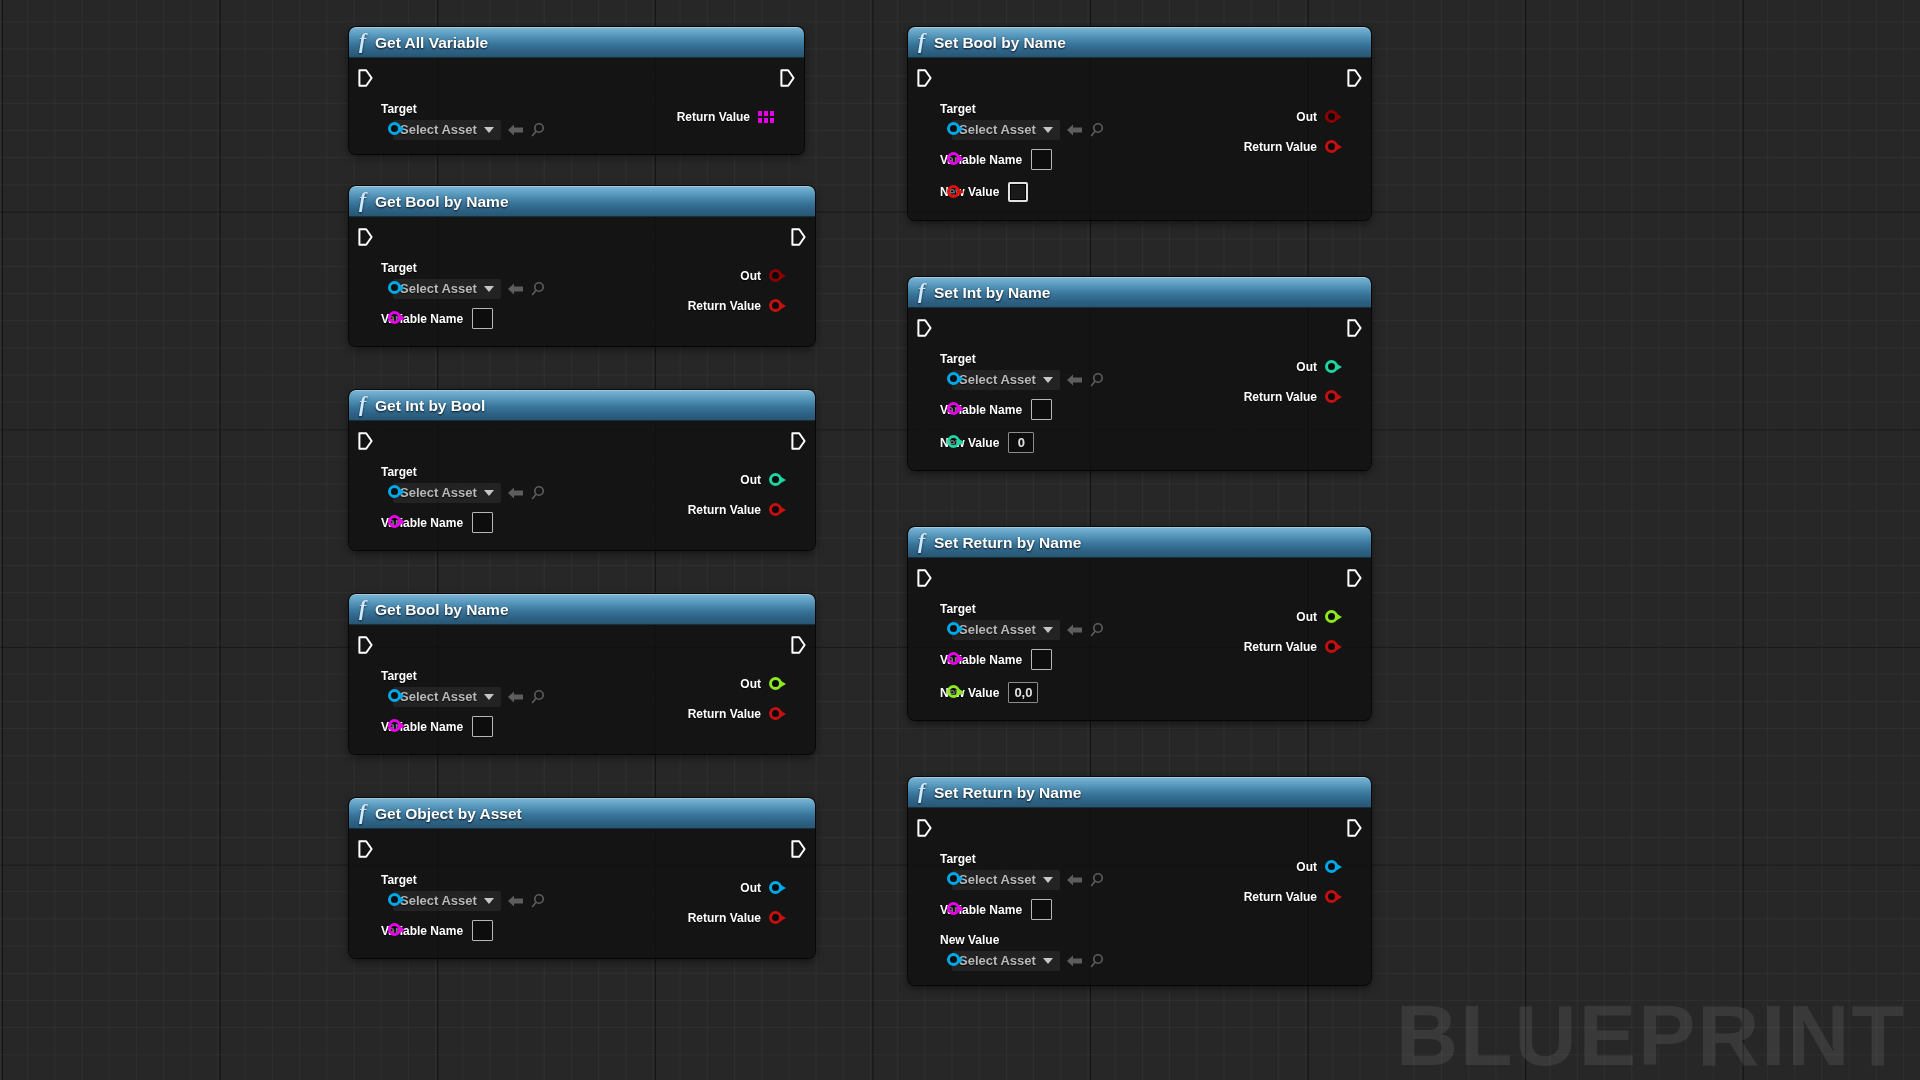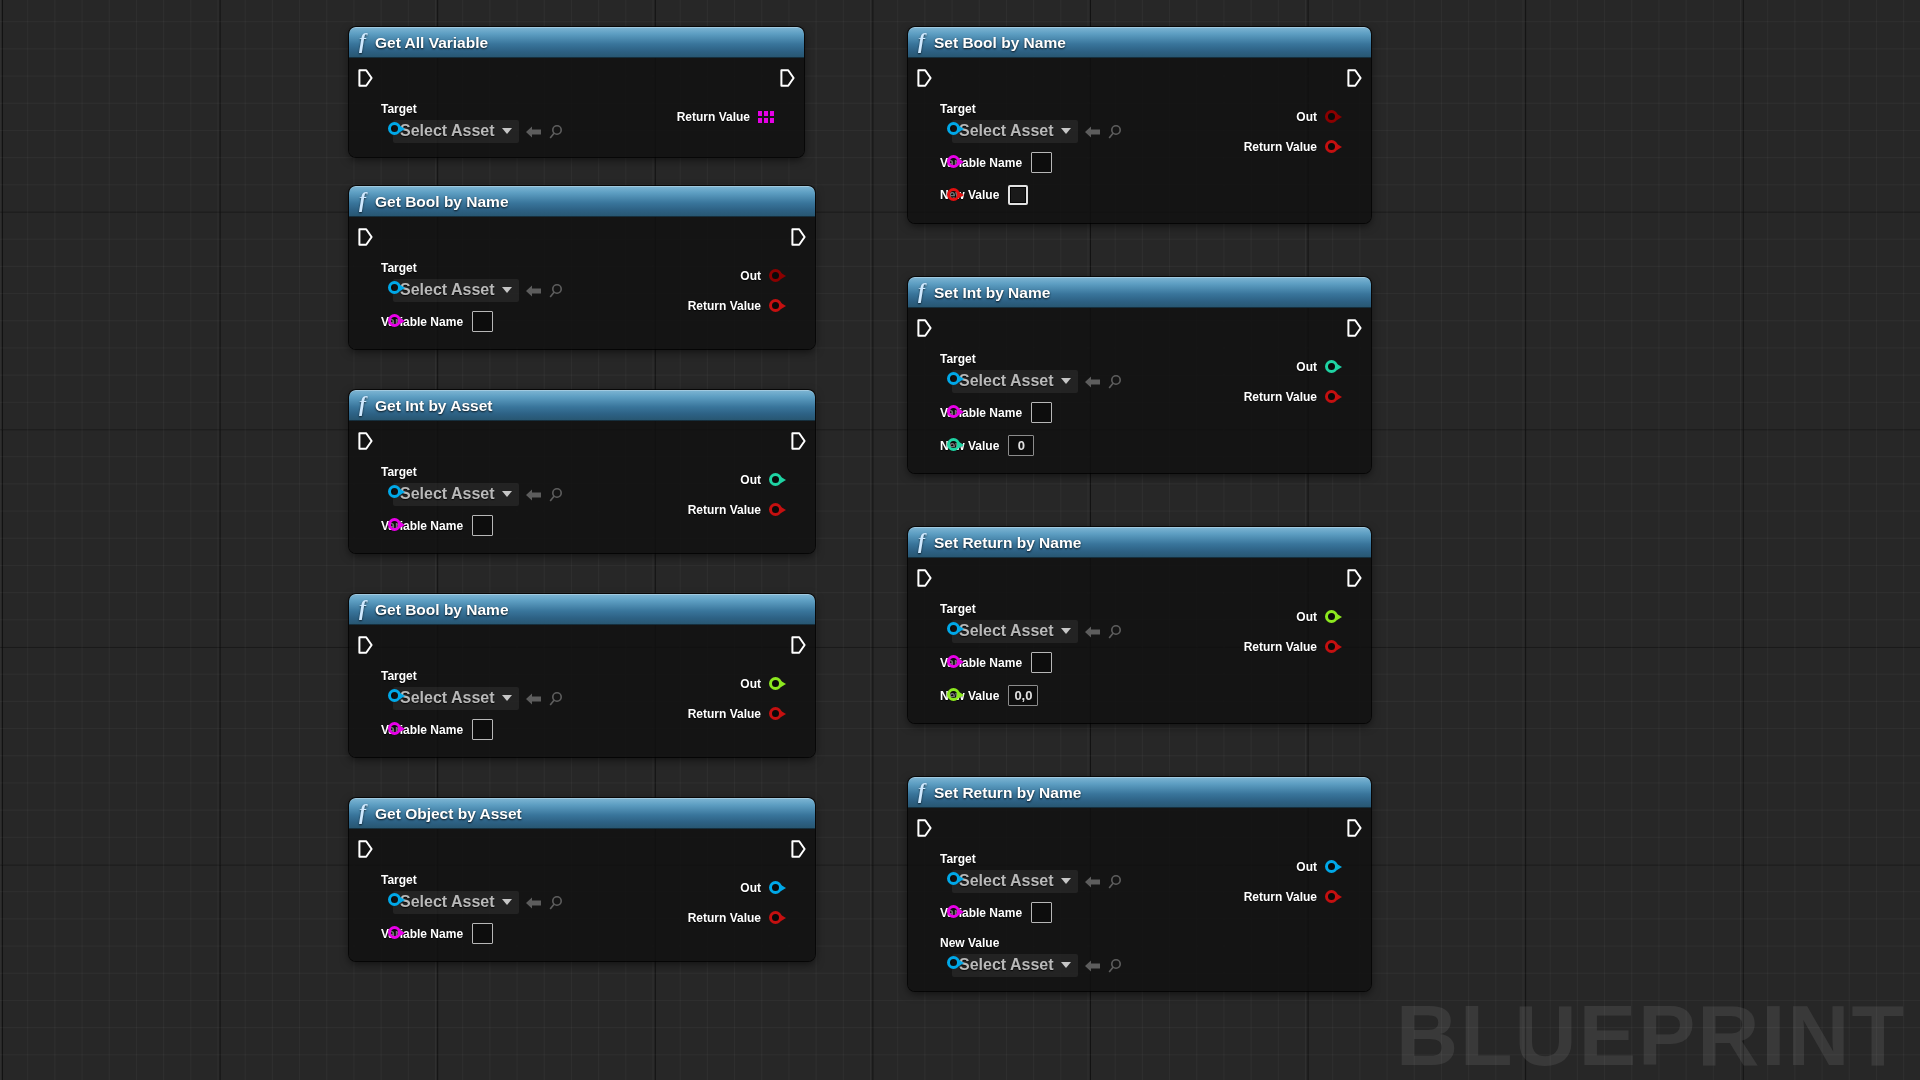--- a/index.html
+++ b/index.html
@@ -199,21 +199,21 @@
   }
   .asset-combo {
     background: rgba(255,255,255,0.065);
     border-radius: 2px;
     padding: 2px 7px 3px 7px;
     display: flex;
     align-items: center;
     gap: 7px;
   }
   .asset-combo .txt {
-    font-size: 16px;
+    font-size: 13px;
     color: #b9b9b9;
     font-weight: bold;
     white-space: nowrap;
     text-shadow: 0 1px 1px rgba(0,0,0,0.8);
   }
   .caret {
     width: 0; height: 0;
     border-left: 5px solid transparent;
     border-right: 5px solid transparent;
     border-top: 6px solid #c6c6c6;
@@ -402,21 +402,21 @@
                   <div class="textbox"></div>
                 </div>
               </div>
             </div>
           </div>
         </div>
       </div>
       <div class="node" style="left: 349px; top: 390px; width: 466px;">
         <div class="node-header">
           <span class="fn-icon">f</span>
-          <span class="node-title">Get Int by Asset</span>
+          <span class="node-title">Get Int by Bool</span>
         </div>
         <div class="node-body">
           <div class="exec-row">
             <span class="exec-pin left">
               <svg width="15" height="18" viewBox="0 0 15 18">
                 <path d="M1.4 1.2 L8.2 1.2 L13.6 9 L8.2 16.8 L1.4 16.8 Z" fill="none" stroke="#ffffff" stroke-width="2" stroke-linejoin="round"></path>
               </svg>
             </span>
             <span class="exec-pin right">
               <svg width="15" height="18" viewBox="0 0 15 18">

